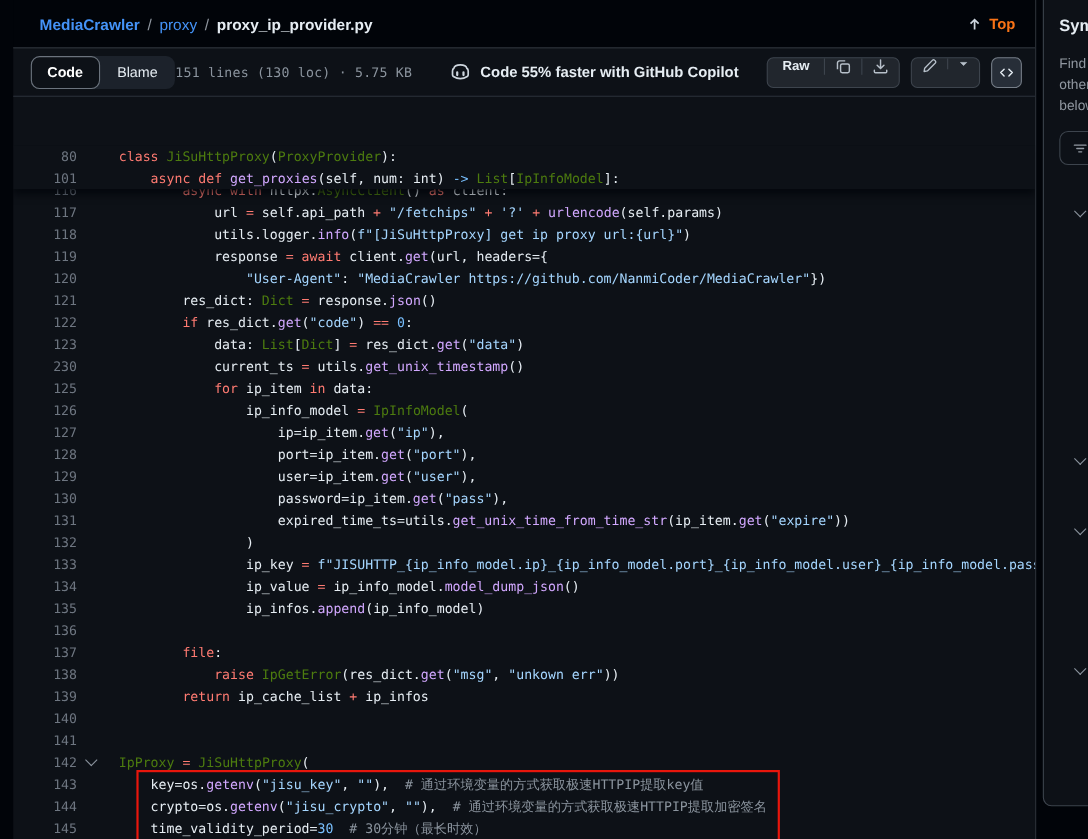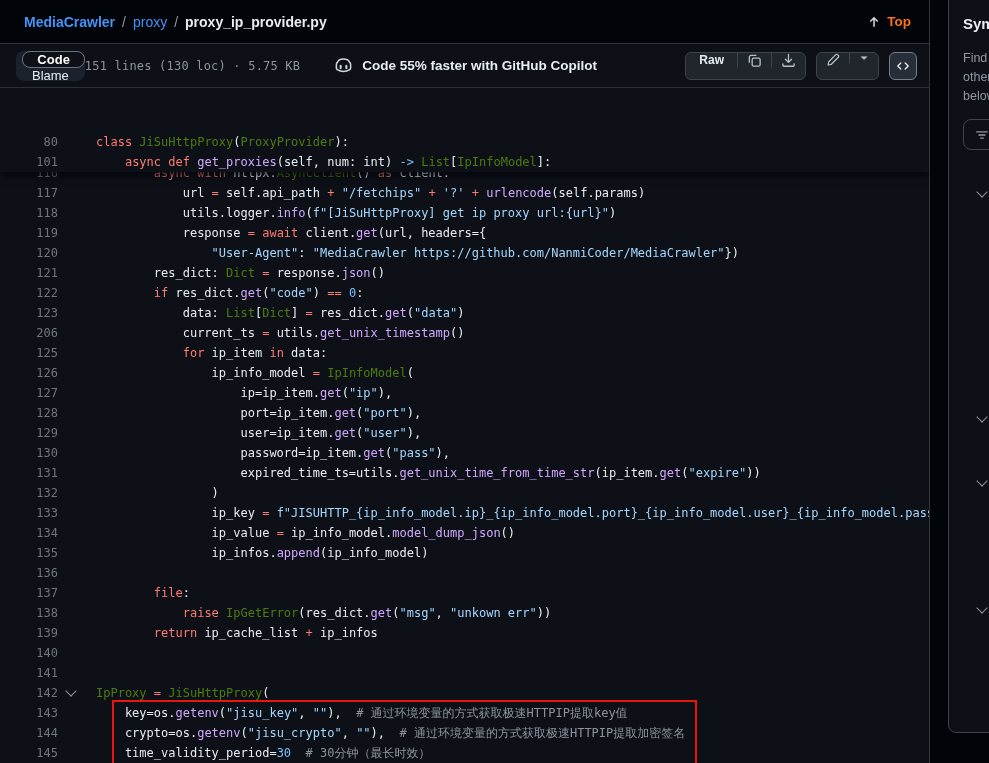--- a/index.html
+++ b/index.html
@@ -1,34 +1,34 @@
 <!DOCTYPE html>
 <html><head>
 <meta charset="utf-8">
 <style>
   html,body{margin:0;padding:0;overflow:hidden;}
   body{width:989px;height:763px;position:relative;background:#010409;
        font-family:"Liberation Sans",sans-serif;color:#e6edf3;}
   
-  .main{position:absolute;left:0;top:0;width:930px;height:763px;border-right:1px solid #30363d;box-sizing:border-box;}
+  .main{position:absolute;left:12px;top:0;width:930px;height:763px;border-right:1px solid #30363d;box-sizing:border-box;}
   .breadcrumb-bar{height:43px;display:flex;align-items:center;padding:0 18px 0 24px;background:#010409;}
   .crumb{font-size:14px;text-decoration:none;}
   .crumb-link{color:#4493f8;font-weight:600;cursor:pointer;}
   .crumb-link2{color:#4493f8;font-weight:400;cursor:pointer;}
   .crumb-sep{color:#9198a1;margin:0 7px;font-weight:400;}
   .crumb-file{color:#e6edf3;font-weight:600;}
   .top-link{margin-left:auto;display:flex;align-items:center;gap:6px;color:#f97316;
             font-size:13.5px;font-weight:600;cursor:pointer;}
   .top-link svg{stroke:#cdd5dd;}
   
   .card{position:absolute;top:43px;left:0;width:929px;bottom:0;background:#0d1117;
         border-top:1px solid #30363d;box-sizing:border-box;}
   .toolbar{height:44px;display:flex;align-items:center;padding:0 12px 0 16px;
            border-bottom:1px solid #2a3038;box-sizing:border-box;}
-  .seg{display:flex;align-items:flex-end;background:#1c222b;border-radius:8px;height:30px;flex-direction:column;}
+  .seg{display:flex;align-items:flex-start;background:#1c222b;border-radius:8px;height:30px;}
   .seg-btn{font-size:13px;display:flex;align-items:center;height:30px;box-sizing:border-box;cursor:pointer;}
   .seg-active{background:#0d1117;border:1px solid #6b737d;border-radius:8px;padding:0 14px;font-weight:600;color:#fff;}
   .seg-plain{padding:0 16px;color:#e6edf3;font-weight:500;}
   .meta{font-family:"DejaVu Sans Mono",monospace;font-size:12px;color:#8b949e;letter-spacing:.2px;}
   .copilot{margin-left:34px;display:flex;align-items:center;gap:9px;font-size:13.5px;font-weight:600;color:#e6edf3;}
   .copilot svg{stroke:#cdd5dd;}
   .actions{margin-left:auto;display:flex;align-items:center;gap:10px;}
   .btn-group{display:flex;align-items:flex-start;border:1px solid #3d444d;border-radius:6px;height:28px;
              background:#21262d;overflow:hidden;box-sizing:border-box;}
   .gbtn{display:flex;align-items:center;justify-content:center;padding:0 9px;cursor:pointer;}
@@ -139,21 +139,21 @@
     <div class="code-area">
       <div class="code-lines" id="code-lines">
           <div class="crow"><span class="gutter">116</span><span class="fold"></span><span class="codetext"><span class="tk-d">        </span><span class="tk-k">async</span><span class="tk-d"> </span><span class="tk-k">with</span><span class="tk-d"> httpx.</span><span class="tk-t">AsyncClient</span><span class="tk-d">() </span><span class="tk-k">as</span><span class="tk-d"> client:</span></span></div>
           <div class="crow"><span class="gutter">117</span><span class="fold"></span><span class="codetext"><span class="tk-d">            url </span><span class="tk-k">=</span><span class="tk-d"> self.api_path </span><span class="tk-k">+</span><span class="tk-d"> </span><span class="tk-s">"/fetchips"</span><span class="tk-d"> </span><span class="tk-k">+</span><span class="tk-d"> </span><span class="tk-s">'?'</span><span class="tk-d"> </span><span class="tk-k">+</span><span class="tk-d"> </span><span class="tk-f">urlencode</span><span class="tk-d">(self.params)</span></span></div>
           <div class="crow"><span class="gutter">118</span><span class="fold"></span><span class="codetext"><span class="tk-d">            utils.logger.</span><span class="tk-f">info</span><span class="tk-d">(</span><span class="tk-s">f"[JiSuHttpProxy] get ip proxy url:{url}"</span><span class="tk-d">)</span></span></div>
           <div class="crow"><span class="gutter">119</span><span class="fold"></span><span class="codetext"><span class="tk-d">            response </span><span class="tk-k">=</span><span class="tk-d"> </span><span class="tk-k">await</span><span class="tk-d"> client.</span><span class="tk-f">get</span><span class="tk-d">(url, headers={</span></span></div>
           <div class="crow"><span class="gutter">120</span><span class="fold"></span><span class="codetext"><span class="tk-d">                </span><span class="tk-s">"User-Agent"</span><span class="tk-d">: </span><span class="tk-s">"MediaCrawler https://github.com/NanmiCoder/MediaCrawler"</span><span class="tk-d">})</span></span></div>
           <div class="crow"><span class="gutter">121</span><span class="fold"></span><span class="codetext"><span class="tk-d">        res_dict: </span><span class="tk-t">Dict</span><span class="tk-d"> </span><span class="tk-k">=</span><span class="tk-d"> response.</span><span class="tk-f">json</span><span class="tk-d">()</span></span></div>
           <div class="crow"><span class="gutter">122</span><span class="fold"></span><span class="codetext"><span class="tk-d">        </span><span class="tk-k">if</span><span class="tk-d"> res_dict.</span><span class="tk-f">get</span><span class="tk-d">(</span><span class="tk-s">"code"</span><span class="tk-d">) </span><span class="tk-k">==</span><span class="tk-d"> </span><span class="tk-n">0</span><span class="tk-d">:</span></span></div>
           <div class="crow"><span class="gutter">123</span><span class="fold"></span><span class="codetext"><span class="tk-d">            data: </span><span class="tk-t">List</span><span class="tk-d">[</span><span class="tk-t">Dict</span><span class="tk-d">] </span><span class="tk-k">=</span><span class="tk-d"> res_dict.</span><span class="tk-f">get</span><span class="tk-d">(</span><span class="tk-s">"data"</span><span class="tk-d">)</span></span></div>
-          <div class="crow"><span class="gutter">206</span><span class="fold"></span><span class="codetext"><span class="tk-d">            current_ts </span><span class="tk-k">=</span><span class="tk-d"> utils.</span><span class="tk-f">get_unix_timestamp</span><span class="tk-d">()</span></span></div>
+          <div class="crow"><span class="gutter">230</span><span class="fold"></span><span class="codetext"><span class="tk-d">            current_ts </span><span class="tk-k">=</span><span class="tk-d"> utils.</span><span class="tk-f">get_unix_timestamp</span><span class="tk-d">()</span></span></div>
           <div class="crow"><span class="gutter">125</span><span class="fold"></span><span class="codetext"><span class="tk-d">            </span><span class="tk-k">for</span><span class="tk-d"> ip_item </span><span class="tk-k">in</span><span class="tk-d"> data:</span></span></div>
           <div class="crow"><span class="gutter">126</span><span class="fold"></span><span class="codetext"><span class="tk-d">                ip_info_model </span><span class="tk-k">=</span><span class="tk-d"> </span><span class="tk-t">IpInfoModel</span><span class="tk-d">(</span></span></div>
           <div class="crow"><span class="gutter">127</span><span class="fold"></span><span class="codetext"><span class="tk-d">                    ip=ip_item.</span><span class="tk-f">get</span><span class="tk-d">(</span><span class="tk-s">"ip"</span><span class="tk-d">),</span></span></div>
           <div class="crow"><span class="gutter">128</span><span class="fold"></span><span class="codetext"><span class="tk-d">                    port=ip_item.</span><span class="tk-f">get</span><span class="tk-d">(</span><span class="tk-s">"port"</span><span class="tk-d">),</span></span></div>
           <div class="crow"><span class="gutter">129</span><span class="fold"></span><span class="codetext"><span class="tk-d">                    user=ip_item.</span><span class="tk-f">get</span><span class="tk-d">(</span><span class="tk-s">"user"</span><span class="tk-d">),</span></span></div>
           <div class="crow"><span class="gutter">130</span><span class="fold"></span><span class="codetext"><span class="tk-d">                    password=ip_item.</span><span class="tk-f">get</span><span class="tk-d">(</span><span class="tk-s">"pass"</span><span class="tk-d">),</span></span></div>
           <div class="crow"><span class="gutter">131</span><span class="fold"></span><span class="codetext"><span class="tk-d">                    expired_time_ts=utils.</span><span class="tk-f">get_unix_time_from_time_str</span><span class="tk-d">(ip_item.</span><span class="tk-f">get</span><span class="tk-d">(</span><span class="tk-s">"expire"</span><span class="tk-d">))</span></span></div>
           <div class="crow"><span class="gutter">132</span><span class="fold"></span><span class="codetext"><span class="tk-d">                )</span></span></div>
           <div class="crow"><span class="gutter">133</span><span class="fold"></span><span class="codetext"><span class="tk-d">                ip_key </span><span class="tk-k">=</span><span class="tk-d"> </span><span class="tk-s">f"JISUHTTP_{ip_info_model.ip}_{ip_info_model.port}_{ip_info_model.user}_{ip_info_model.password}"</span></span></div>
           <div class="crow"><span class="gutter">134</span><span class="fold"></span><span class="codetext"><span class="tk-d">                ip_value </span><span class="tk-k">=</span><span class="tk-d"> ip_info_model.</span><span class="tk-f">model_dump_json</span><span class="tk-d">()</span></span></div>

